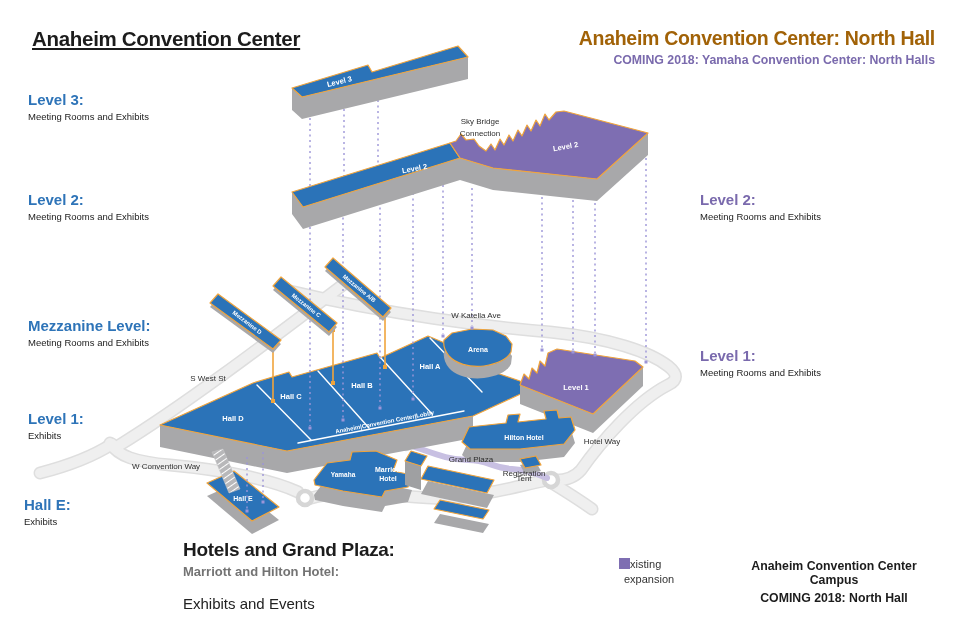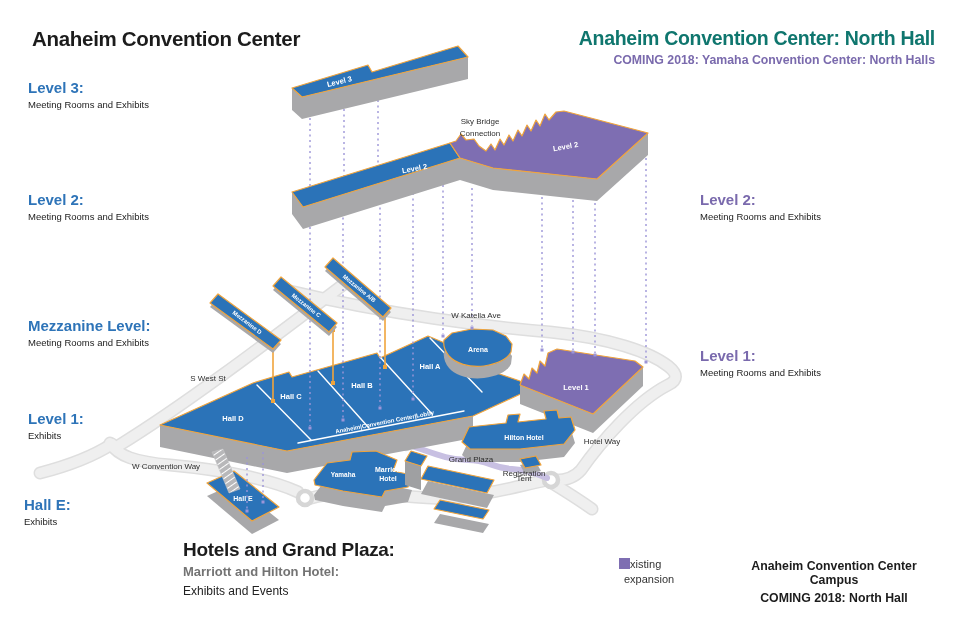--- a/index.html
+++ b/index.html
@@ -1,34 +1,34 @@
 <!DOCTYPE html>
 <html><head>
 <meta charset="utf-8">
 <style>
   html,body{margin:0;padding:0;background:#fff;}
   .stage{position:relative;width:960px;height:629px;background:#ffffff;overflow:hidden;
          font-family:"Liberation Sans",sans-serif;}
   .stage svg{position:absolute;left:0;top:0;}
   .abs{position:absolute;}
-  .title-left{left:32px;top:27px;font-size:20.5px;font-weight:bold;color:#1c1c1c;letter-spacing:-0.3px;}
+  .title-left{left:32px;top:27px;font-size:20.5px;font-weight:bold;color:#1c1c1c;letter-spacing:-0.3px;text-decoration:underline;}
   .title-right{right:25px;top:27px;text-align:right;}
-  .title-right .t{font-size:19.5px;font-weight:bold;color:#0f766e;letter-spacing:-0.3px;}
+  .title-right .t{font-size:19.5px;font-weight:bold;color:#a16207;letter-spacing:-0.3px;}
   .title-right .s{font-size:12.3px;font-weight:bold;color:#7a6aad;margin-top:3px;}
   .side-label .t{font-size:15px;font-weight:bold;line-height:1.1;}
   .side-label .d{font-size:9.5px;color:#222;margin-top:2px;}
   .side-label.blue .t{color:#2e74b8;}
   .side-label.purple .t{color:#7a6aad;}
-  .sl0{left:28px;top:80px;} .sl1{left:28px;top:192px;} .sl2{left:28px;top:318px;}
+  .sl0{left:28px;top:92px;} .sl1{left:28px;top:192px;} .sl2{left:28px;top:318px;}
   .sl3{left:28px;top:411px;} .sl4{left:24px;top:497px;}
   .sr0{left:700px;top:192px;} .sr1{left:700px;top:348px;}
   .hotels{left:183px;top:539px;}
   .hotels .t{font-size:19px;font-weight:bold;color:#1c1c1c;letter-spacing:-0.3px;text-align:center;}
   .hotels .s{font-size:13px;font-weight:bold;color:#737373;margin-top:3px;}
-  .hotels .d{font-size:12px;color:#222;margin-top:5px;}
+  .hotels .d{font-size:15px;color:#222;margin-top:16px;}
   .legend{left:619px;top:558px;}
   .legend .row{display:flex;align-items:center;margin-bottom:3px;}
   .legend .row span{font-size:11px;color:#333;margin-left:5px;}
   .campus{left:733px;top:559px;width:202px;text-align:center;}
   .campus .l1,.campus .l2{font-size:12.3px;font-weight:bold;color:#1c1c1c;}
   .campus .l2{margin-top:4px;}
   
   .road-c{fill:none;stroke:#dedede;stroke-width:13;stroke-linecap:round;stroke-linejoin:round;}
   .road{fill:none;stroke:#efefef;stroke-width:10;stroke-linecap:round;stroke-linejoin:round;}
   .rabout{fill:#fff;stroke:#d6d6d6;stroke-width:4.5;}

